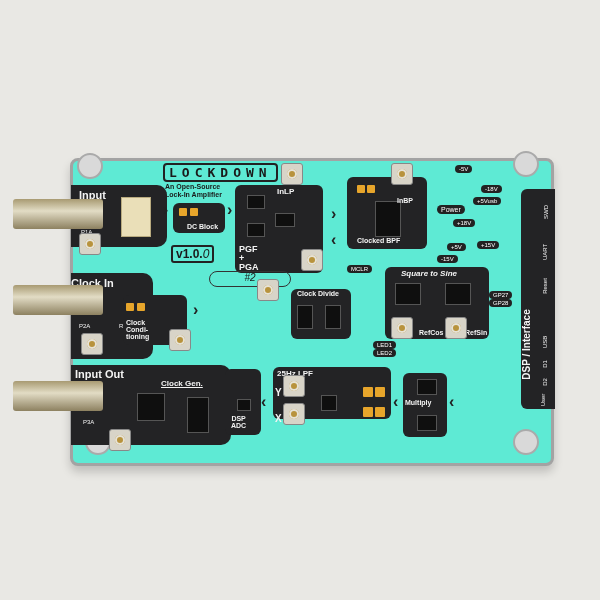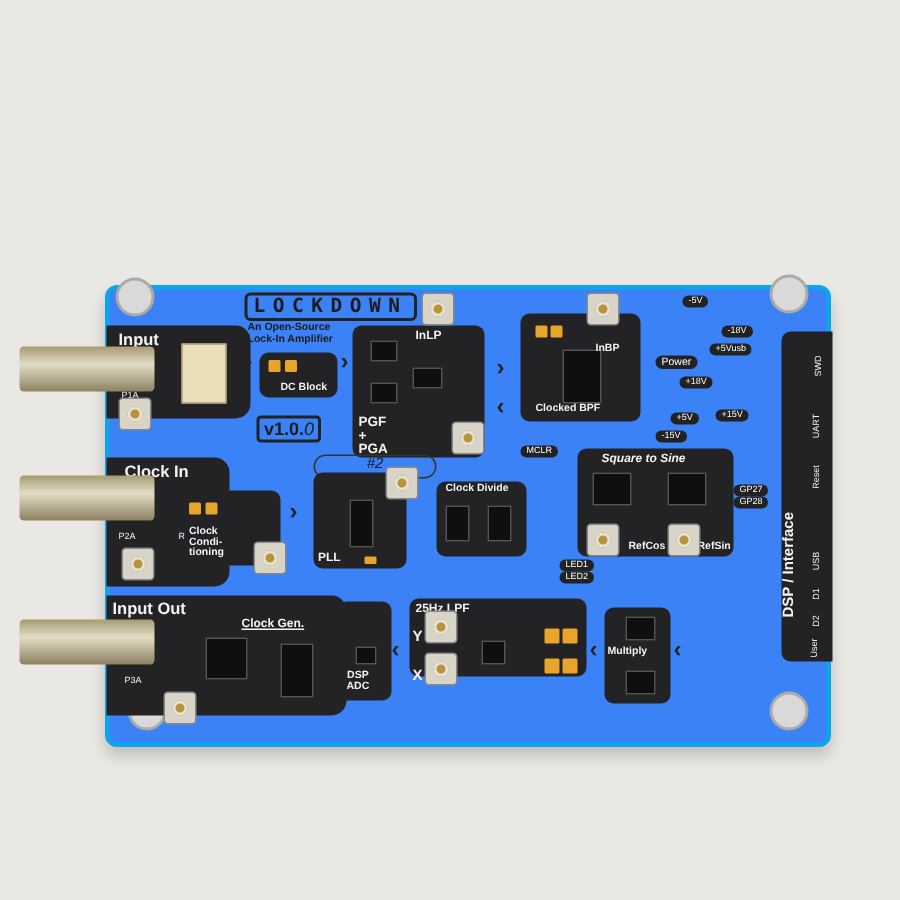--- a/index.html
+++ b/index.html
@@ -1,17 +1,17 @@
 <!DOCTYPE html>
 <html><head>
 <meta charset="utf-8">
 <style>
   html,body{margin:0;padding:0;}
   body{width:600px;height:600px;background:#e9e8e4;position:relative;overflow:hidden;font-family:"Liberation Sans",sans-serif;}
-  .board{position:absolute;left:70px;top:158px;width:478px;height:302px;background:#3b82f6;border:3px solid #0ea5e9;border-radius:8px;box-shadow:0 6px 10px rgba(0,0,0,0.18);margin-top:32px;}
+  .board{position:absolute;left:70px;top:158px;width:478px;height:302px;background:#5eead4;border:3px solid #a3a3a3;border-radius:8px;box-shadow:0 6px 10px rgba(0,0,0,0.18);}
   .blk{position:absolute;background:#232325;border-radius:6px;color:#f3f3f3;}
   .lbl{position:absolute;font-weight:bold;color:#f3f3f3;white-space:nowrap;}
   .dark{color:#1a1a1a;}
   .sml{font-size:6px;font-weight:normal;}
   .chip{position:absolute;background:#0f0f0f;border:1px solid #555;}
   .cap{position:absolute;background:#e7a52b;border-radius:1px;}
   .sma{position:absolute;width:20px;height:20px;border-radius:3px;background:#d8d4c8;border:1px solid #888;}
   .sma::after{content:"";position:absolute;left:5px;top:5px;width:10px;height:10px;border-radius:50%;background:#b8933d;box-shadow:inset 0 0 0 2px #e6e2d6;}
   .bnc{position:absolute;height:30px;background:linear-gradient(#a89a72,#e2dcc5 40%,#8d8160);border-radius:3px;}
   .nut{position:absolute;width:22px;height:22px;border-radius:50%;background:#d9d9d9;border:2px solid #aaa;}
@@ -86,42 +86,37 @@
     <div class="lbl sml" style="left:18px;top:20px;transform:rotate(-90deg);">SWD</div>
     <div class="lbl sml" style="left:16px;top:60px;transform:rotate(-90deg);">UART</div>
     <div class="lbl sml" style="left:16px;top:94px;transform:rotate(-90deg);">Reset</div>
     <div class="lbl sml" style="left:18px;top:150px;transform:rotate(-90deg);">USB</div>
     <div class="lbl sml" style="left:20px;top:172px;transform:rotate(-90deg);">D1</div>
     <div class="lbl sml" style="left:20px;top:190px;transform:rotate(-90deg);">D2</div>
     <div class="lbl sml" style="left:16px;top:208px;transform:rotate(-90deg);">User</div>
   </div>
 
   <div class="blk" style="left:-2px;top:112px;width:82px;height:86px;border-radius:0 10px 10px 0;">
-    <div class="lbl" style="left:12px;top:4px;font-size:11px;">Clock In</div>
+    <div class="lbl" style="left:0;top:4px;font-size:11px;">Clock In</div>
     <div class="lbl sml" style="left:8px;top:50px;">P2A</div>
     <div class="lbl sml" style="left:48px;top:50px;">RefIn</div>
   </div>
   <div class="bnc" style="left:-60px;top:124px;width:90px;"></div>
   <div class="sma" style="left:8px;top:172px;"></div>
 
   <div class="lbl dark" style="left:136px;top:110px;width:80px;height:14px;border:1.5px solid #333;border-radius:8px;font-size:10px;font-style:italic;font-weight:normal;text-align:center;"><span>#2</span></div>
 
   <div class="blk" style="left:50px;top:134px;width:64px;height:50px;">
     <div class="cap" style="left:3px;top:8px;width:8px;height:8px;"></div>
     <div class="cap" style="left:14px;top:8px;width:8px;height:8px;"></div>
     <div class="lbl" style="left:3px;top:24px;font-size:7px;line-height:7px;">Clock<br>Condi-<br>tioning</div>
   </div>
   <div class="sma" style="left:96px;top:168px;"></div>
   <div class="arrow" style="left:120px;top:140px;">›</div>
 
-  <div class="blk" style="left:136px;top:122px;width:62px;height:64px;">
-    <div class="chip" style="left:24px;top:18px;width:14px;height:30px;"></div>
-    <div class="lbl" style="left:3px;top:52px;font-size:8px;">PLL</div>
-    <div class="cap" style="left:34px;top:56px;width:8px;height:5px;"></div>
-  </div>
   <div class="sma" style="left:184px;top:118px;"></div>
 
   <div class="blk" style="left:218px;top:128px;width:60px;height:50px;">
     <div class="lbl" style="left:6px;top:1px;font-size:7px;">Clock Divide</div>
     <div class="chip" style="left:6px;top:16px;width:14px;height:22px;"></div>
     <div class="chip" style="left:34px;top:16px;width:14px;height:22px;"></div>
   </div>
 
   <div class="blk" style="left:312px;top:106px;width:104px;height:72px;">
     <div class="lbl" style="left:16px;top:2px;font-size:8px;font-style:italic;">Square to Sine</div>

